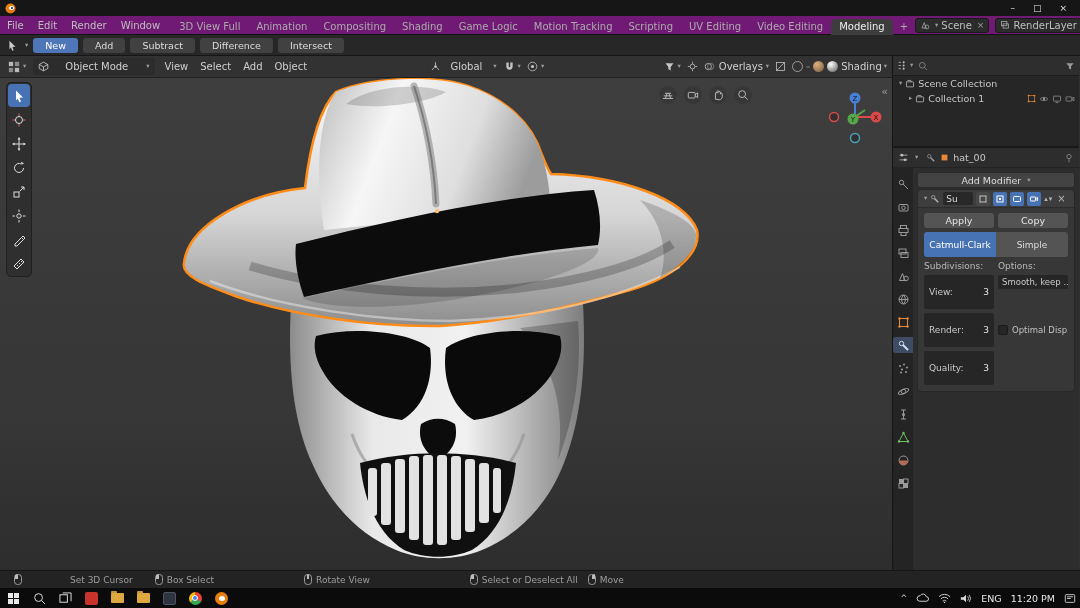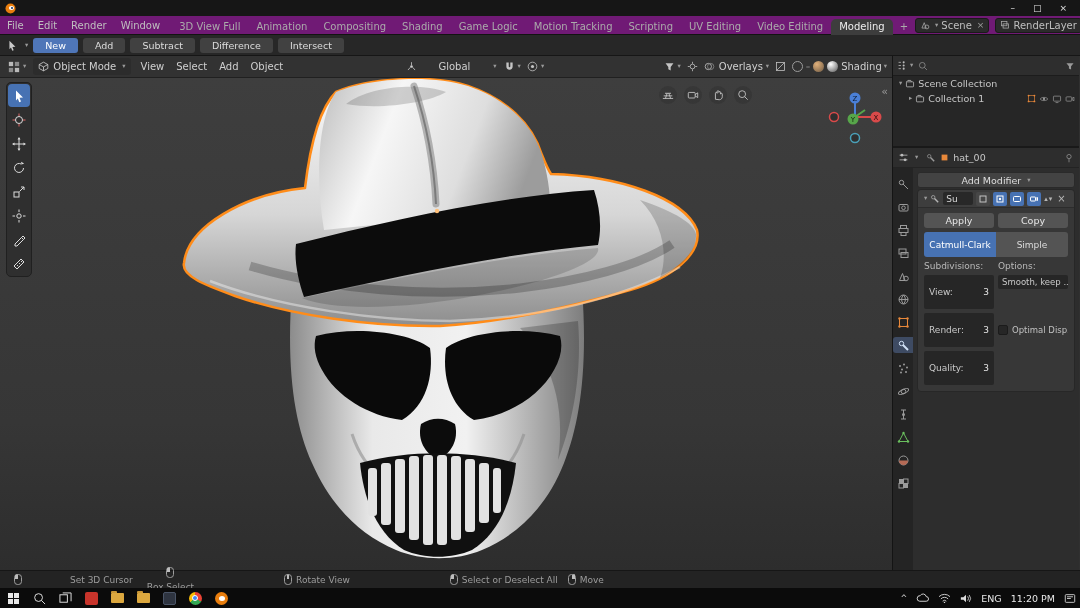--- a/index.html
+++ b/index.html
@@ -30,22 +30,22 @@
 .toolsettings{height:21px;background:#272727;display:flex;align-items:center;padding:0 6px;gap:5px;border-bottom:1px solid #161616;}
 .ts-btn{height:15px;padding:0 12px;background:#414141;border-radius:3px;color:#dcdcdc;font-size:9.5px;display:flex;align-items:center;}
 .ts-btn.active{background:#4f76b8;color:#fff;}
 
 
 .main{position:absolute;top:56px;left:0;width:1080px;height:514px;display:flex;}
 .vp{position:relative;width:893px;height:514px;border-right:1px solid #141414;}
 .vp-header{height:22px;background:#323232;display:flex;align-items:center;padding:0 5px;font-size:10px;color:#cfcfcf;border-bottom:1px solid #202020;}
 .vp-header .menu{padding:0 6px;white-space:nowrap;}
 .icnbtn{display:flex;align-items:center;gap:1px;padding:0 3px;}
-.mode-widget{display:flex;align-items:center;gap:4px;background:#2c2c2c;border-radius:3px;padding:0 5px;height:17px;margin:0 4px;}
-.orient-widget{display:flex;align-items:center;gap:21px;padding:0 4px;}
+.mode-widget{display:flex;align-items:center;gap:16px;background:#2c2c2c;border-radius:3px;padding:0 5px;height:17px;margin:0 4px;}
+.orient-widget{display:flex;align-items:center;gap:9px;padding:0 4px;}
 .sphere{width:11px;height:11px;border-radius:50%;}
 .sph-wrap{display:flex;align-items:center;gap:3px;padding:1px 3px;border-radius:3px;}
 .sph-active{background:#5a5a5a;border-radius:3px;padding:1px 2px;}
 
 .vp-canvas{position:relative;width:100%;height:492px;overflow:hidden;}
 .vp-text{position:absolute;left:52px;top:4px;font-size:10px;line-height:14px;color:#aeaeae;text-shadow:0 1px 1px rgba(0,0,0,.6);}
 .vp-text .l2{color:#8f8f8f;}
 .vp-toolbar{position:absolute;left:6px;top:4px;width:26px;background:rgba(45,45,45,.88);border:1px solid #202020;border-radius:5px;padding:1px;display:flex;flex-direction:column;gap:1px;}
 .tool-btn{width:22px;height:23px;border-radius:4px;display:flex;align-items:center;justify-content:center;}
 .tool-btn.active{background:#4772b3;}
@@ -684,21 +684,21 @@
 </div>
 
 <div class="statusbar">
   <div class="hint" style="margin-left:8px;gap:48px;">
     <svg width="8" height="11" viewBox="0 0 8 11">
         <rect x="0.5" y="0.5" width="7" height="10" rx="3" stroke="#9d9d9d" fill="none"></rect>
         <path d="M1 1.2 a3 3 0 0 1 3 -0.7 V5 H1 Z" fill="#bdbdbd"></path>
       </svg>
     <span>Set 3D Cursor</span>
   </div>
-  <div class="hint" style="margin-left:14px;flex-direction:column;">
+  <div class="hint" style="margin-left:22px;">
     <svg width="8" height="11" viewBox="0 0 8 11">
         <rect x="0.5" y="0.5" width="7" height="10" rx="3" stroke="#9d9d9d" fill="none"></rect>
         <path d="M1 1.2 a3 3 0 0 1 3 -0.7 V5 H1 Z" fill="#bdbdbd"></path>
       </svg>
     <span>Box Select</span>
   </div>
   <div class="hint" style="margin-left:90px;">
     <svg width="8" height="11" viewBox="0 0 8 11">
         <rect x="0.5" y="0.5" width="7" height="10" rx="3" stroke="#9d9d9d" fill="none"></rect>
         <rect x="3" y="0.5" width="2" height="4.5" fill="#bdbdbd"></rect>

